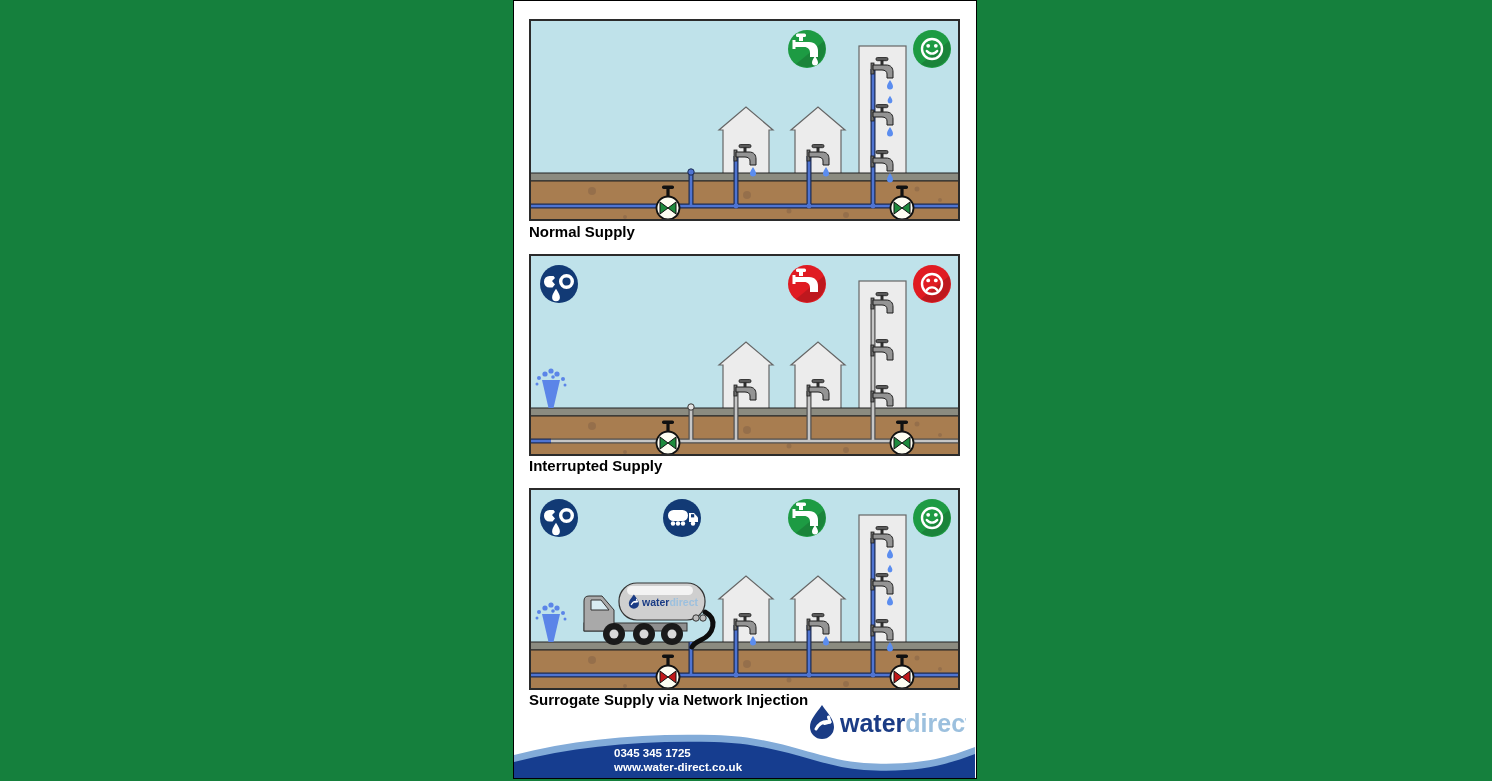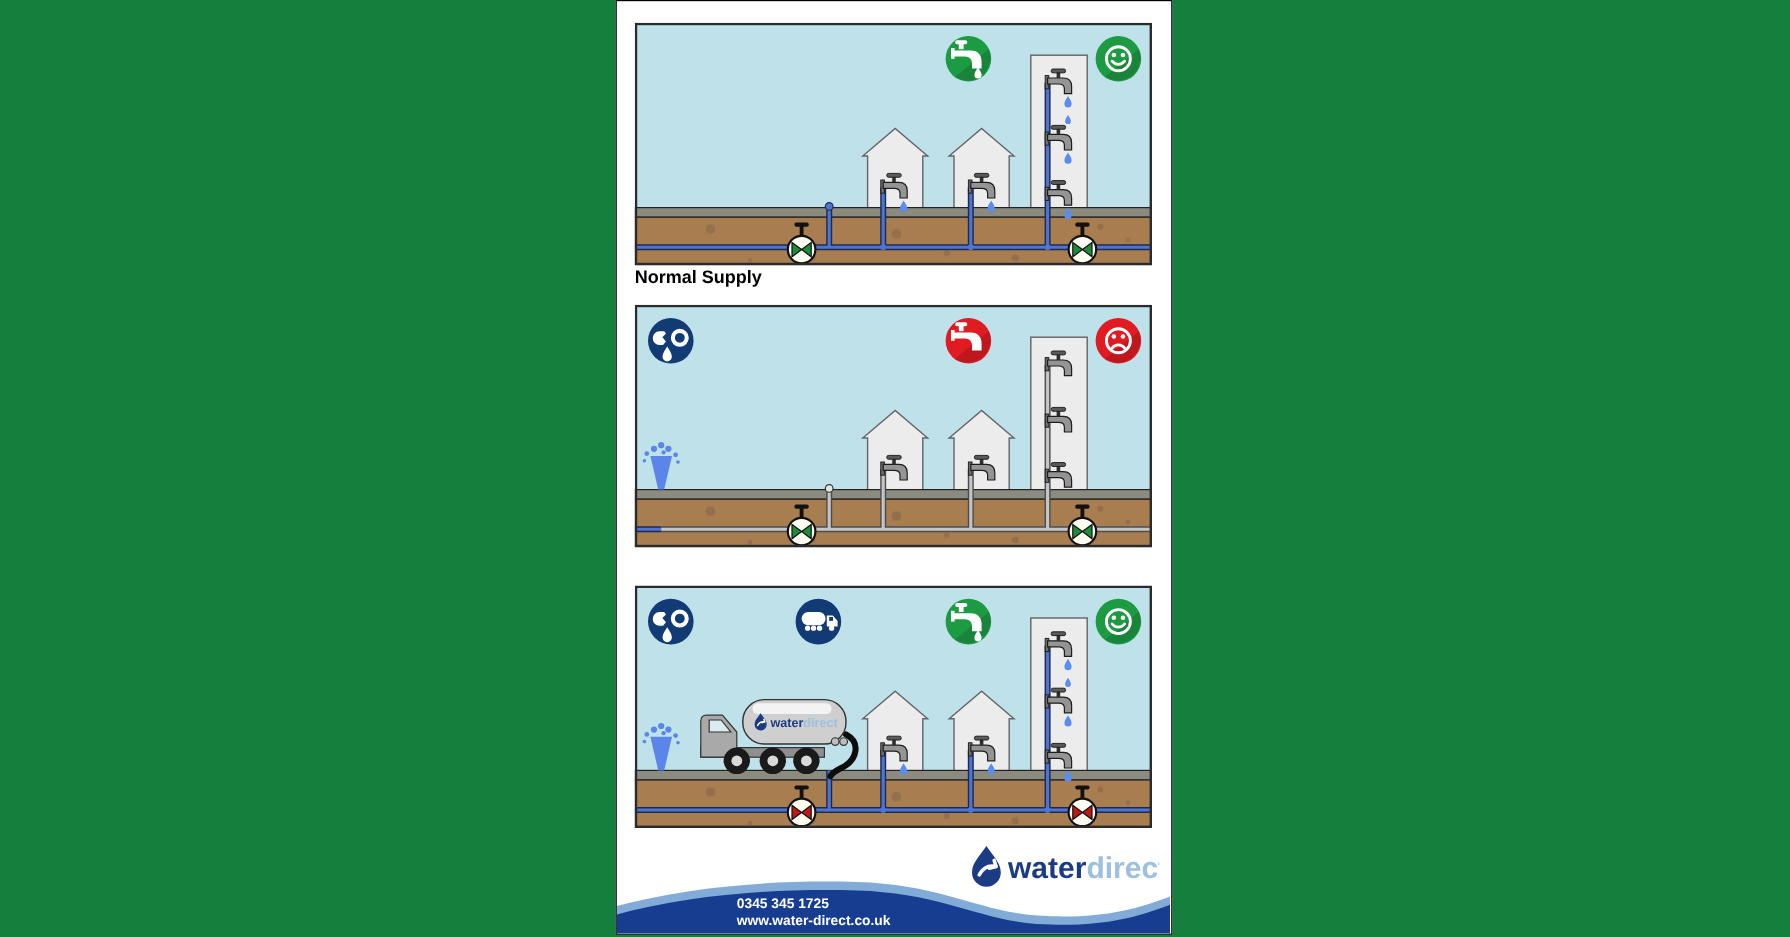--- a/index.html
+++ b/index.html
@@ -205,20 +205,21 @@
           <use href="#g-shadow"></use>
           <use href="#g-ic-tap"></use>
       </g>
       <g transform="translate(403,30)">
         <circle r="19" style="fill:var(--c-icon_red)"></circle>
           <use href="#g-shadow"></use>
           <use href="#g-ic-sad"></use>
       </g>
       <rect class="scene-border" x="1" y="1" width="429" height="200"></rect>
     </svg>
+    <div class="panel-label lbl2">Interrupted Supply</div>
 
     <svg class="scene sc3" viewBox="0 0 431 202">
       <rect x="0" y="0" width="431" height="202" style="fill:var(--c-sky)"></rect>
       <rect x="330" y="27" width="47" height="129" style="fill:var(--c-building)" stroke="#666" stroke-width="1.2"></rect>
       <use href="#g-house" transform="translate(217,156)"></use>
       <use href="#g-house" transform="translate(289,156)"></use>
       <rect x="0" y="154" width="431" height="8" style="fill:var(--c-road)" stroke="#222" stroke-width="1"></rect>
       <rect x="0" y="162" width="431" height="40" style="fill:var(--c-soil)" stroke="#222" stroke-width="1"></rect>
       <g style="fill:var(--c-soil_spot)" opacity="0.6">
         <circle cx="63" cy="172" r="4"></circle>
@@ -295,20 +296,21 @@
           <use href="#g-ic-tap"></use>
         <use href="#g-drop" transform="translate(8,11)" style="color:#fff"></use>
       </g>
       <g transform="translate(403,30)">
         <circle r="19" style="fill:var(--c-icon_green)"></circle>
           <use href="#g-shadow"></use>
           <use href="#g-ic-happy"></use>
       </g>
       <rect class="scene-border" x="1" y="1" width="429" height="200"></rect>
     </svg>
+    <div class="panel-label lbl3">Surrogate Supply via Network Injection</div>
 
     <svg class="logo" viewBox="0 0 160 42">
       <g transform="translate(2,3)">
         <use href="#g-brand-drop"></use>
       </g>
       <text x="34" y="31" font-size="25" font-weight="bold">
         <tspan style="fill:var(--c-brand_navy)">water</tspan><tspan style="fill:var(--c-brand_light)">direct</tspan>
       </text>
     </svg>
 

